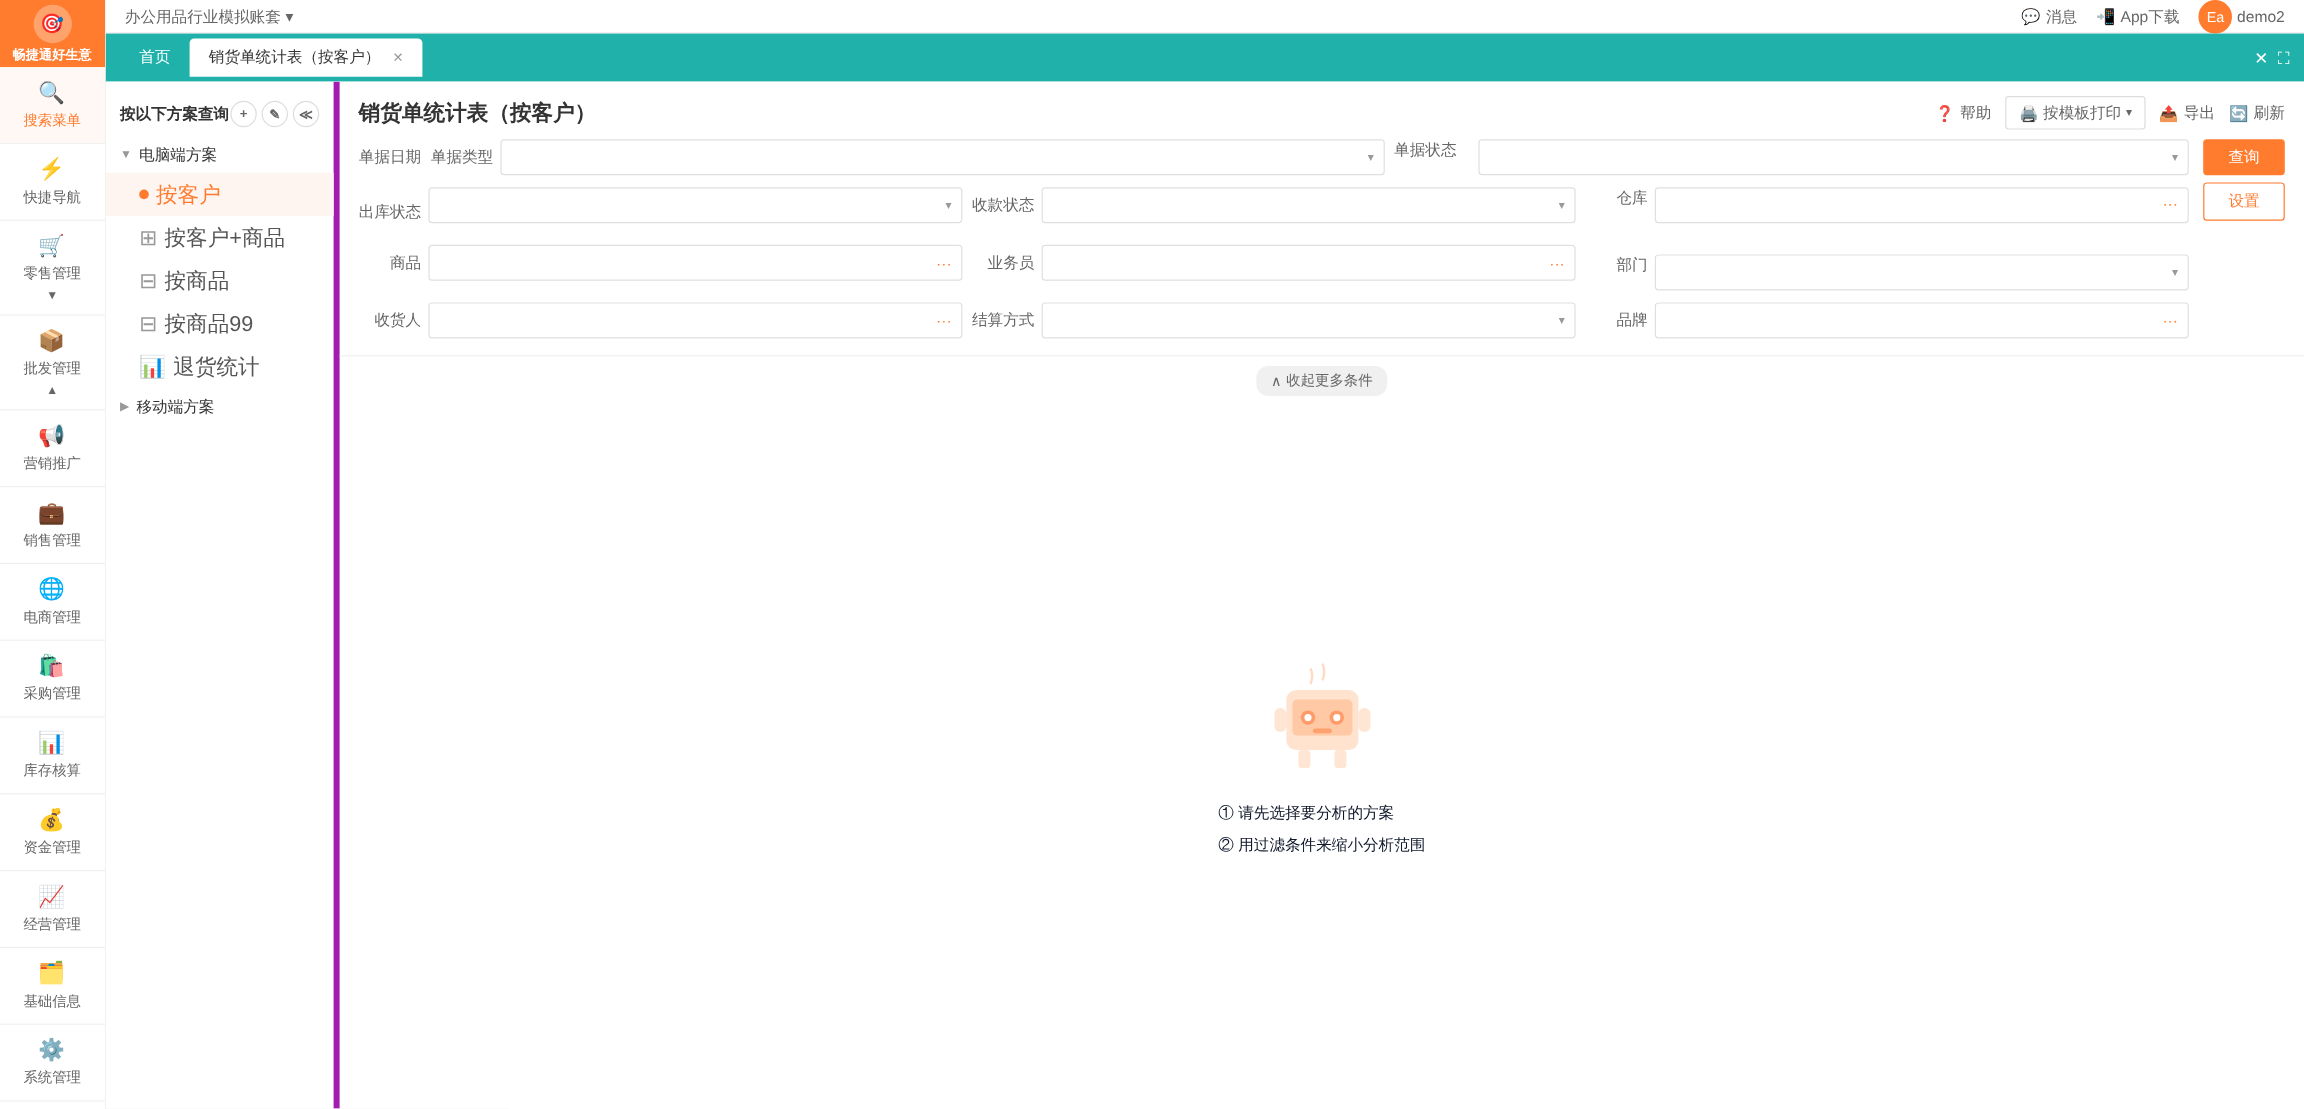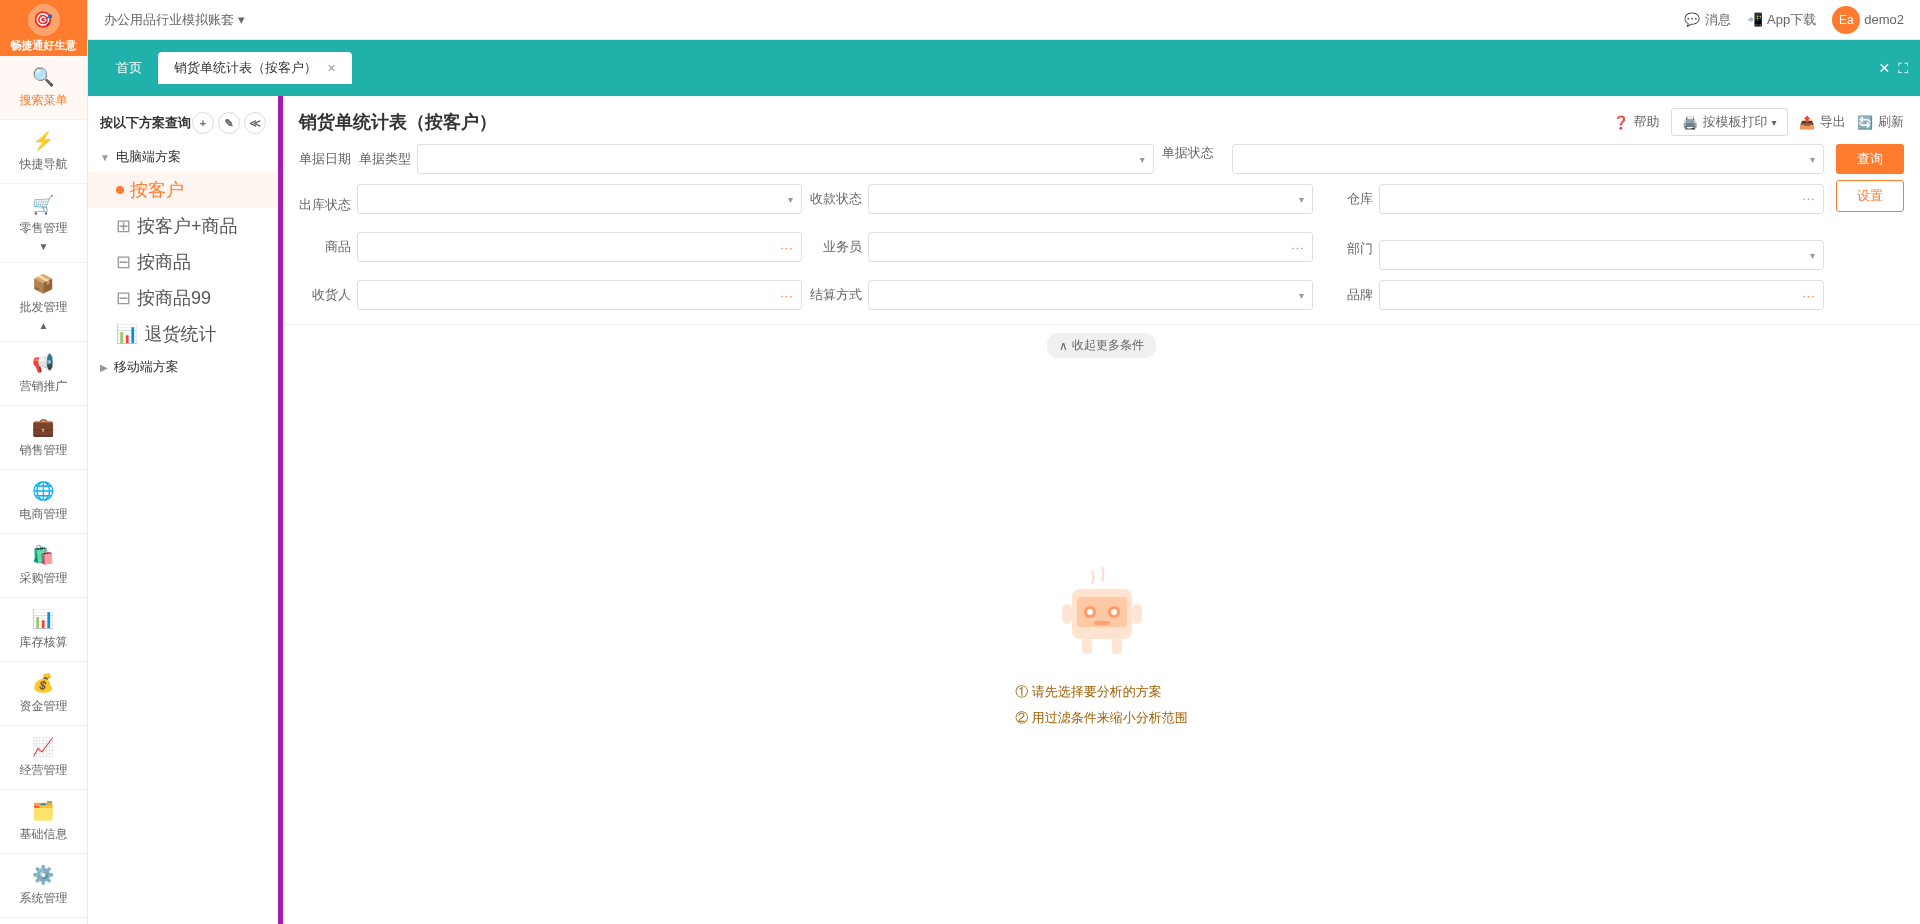--- a/index.html
+++ b/index.html
@@ -10,29 +10,29 @@
     .sidebar-logo { width: 88px; height: 56px; background: #ff7b2e; display: flex; align-items: center; justify-content: center; flex-direction: column; color: #fff; font-size: 11px; font-weight: bold; flex-shrink: 0; }
     .sidebar-logo .logo-icon { width: 32px; height: 32px; background: rgba(255,255,255,0.3); border-radius: 50%; display: flex; align-items: center; justify-content: center; font-size: 16px; margin-bottom: 2px; }
     .sidebar-item { width: 88px; padding: 10px 5px; text-align: center; cursor: pointer; color: #666; font-size: 12px; display: flex; flex-direction: column; align-items: center; gap: 4px; border-bottom: 1px solid #f0f0f0; }
     .sidebar-item .s-icon { font-size: 18px; }
     .sidebar-search { background: #fff8f5; color: #ff7b2e; }
 
     
     .main-area { flex: 1; display: flex; flex-direction: column; height: 924px; overflow: hidden; }
 
     
-    .top-header { height: 40px; background: #fff; border-bottom: 1px solid #e8e8e8; display: flex; align-items: center; justify-content: space-between; padding: 0 16px; flex-shrink: 0; }
+    .top-header { height: 28px; background: #fff; border-bottom: 1px solid #e8e8e8; display: flex; align-items: center; justify-content: space-between; padding: 0 16px; flex-shrink: 0; }
     .top-header-left { display: flex; align-items: center; gap: 8px; color: #666; font-size: 13px; }
     .header-dropdown { display: flex; align-items: center; gap: 4px; cursor: pointer; }
     .top-header-right { display: flex; align-items: center; gap: 16px; color: #666; font-size: 13px; }
     .header-btn { display: flex; align-items: center; gap: 4px; cursor: pointer; }
     .avatar { width: 28px; height: 28px; border-radius: 50%; background: #ff7b2e; color: #fff; display: flex; align-items: center; justify-content: center; font-size: 12px; }
 
     
-    .tab-bar { height: 56px; background: #20b2aa; display: flex; align-items: center; padding: 0 12px; flex-shrink: 0; justify-content: flex-end; }
+    .tab-bar { height: 40px; background: #20b2aa; display: flex; align-items: center; padding: 0 12px; flex-shrink: 0; justify-content: flex-end; }
     .tab-item { height: 32px; padding: 0 16px; display: flex; align-items: center; gap: 6px; cursor: pointer; font-size: 13px; border-radius: 4px 4px 0 0; }
     .tab-item.home { color: #fff; background: transparent; }
     .tab-item.active { background: #fff; color: #333; }
     .tab-close { font-size: 11px; cursor: pointer; color: #999; margin-left: 4px; }
     .tab-maximize { margin-left: auto; color: #fff; font-size: 16px; cursor: pointer; display: flex; gap: 8px; }
 
     
     .page-content { flex: 1; background: #fff; overflow-y: auto; display: flex; gap: 0; }
 
     
@@ -61,21 +61,21 @@
     .query-btn { background: #ff7b2e; color: #fff; border: none; padding: 6px 20px; border-radius: 3px; cursor: pointer; font-size: 13px; }
     .setting-btn { background: #fff; color: #ff7b2e; border: 1px solid #ff7b2e; padding: 6px 20px; border-radius: 3px; cursor: pointer; font-size: 13px; }
 
     
     .collapse-bar { display: flex; justify-content: center; padding: 8px 0; border-top: 1px solid #f0f0f0; margin-top: 4px; }
     .collapse-btn { display: flex; align-items: center; gap: 4px; color: #666; font-size: 12px; cursor: pointer; padding: 4px 12px; background: #f0f0f0; border-radius: 10px; }
 
     
     .empty-state { flex: 1; display: flex; flex-direction: column; align-items: center; justify-content: center; padding: 60px 0; }
     .empty-icon { width: 120px; height: 100px; display: flex; align-items: center; justify-content: center; margin-bottom: 20px; }
-    .empty-text { color: #a16207; font-size: 13px; line-height: 2; }
+    .empty-text { color: #0f172a; font-size: 13px; line-height: 2; }
 
     .f-label { color: #666; font-size: 13px; white-space: nowrap; min-width: 52px; text-align: right; }
     .f-control { flex: 1; height: 30px; border: 1px solid #e0e0e0; border-radius: 3px; display: flex; align-items: center; justify-content: space-between; padding: 0 8px; cursor: pointer; background: #fff; font-size: 13px; color: #666; }
   </style>
 </head>
 <body>
 
 <div class="sidebar">
   <div class="sidebar-logo">
     <div class="logo-icon">🎯</div>
@@ -287,21 +287,21 @@
                 <span style="color:#999;font-size:10px;">▾</span>
               </div>
             </div>
             <div style="display:flex; align-items:center; gap:6px; flex:1;">
               <span class="f-label">收款状态</span>
               <div class="f-control">
                 <span></span>
                 <span style="color:#999;font-size:10px;">▾</span>
               </div>
             </div>
-            <div style="display:flex; align-items:center; gap:6px; flex:1;font-family:Liberation Serif, serif;">
+            <div style="display:flex; align-items:flex-start; gap:6px; flex:1;font-family:Liberation Serif, serif;">
               <span class="f-label">仓库</span>
               <div class="f-control" style="justify-content:flex-end;">
                 <span style="color:#ff7b2e;">···</span>
               </div>
             </div>
           </div>
 
           <div style="display:flex; align-items:center; gap:8px; margin-bottom:10px;">
             <div style="display:flex; align-items:center; gap:6px; flex:1;">
               <span class="f-label">商品</span>

